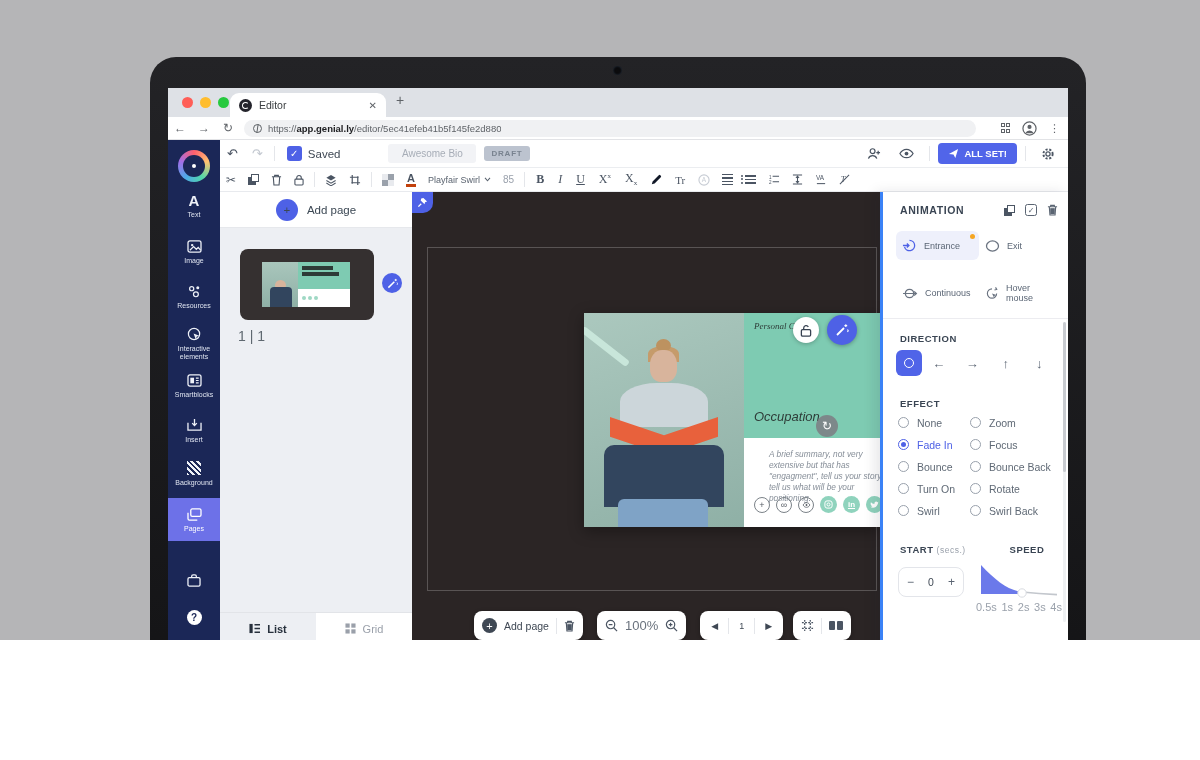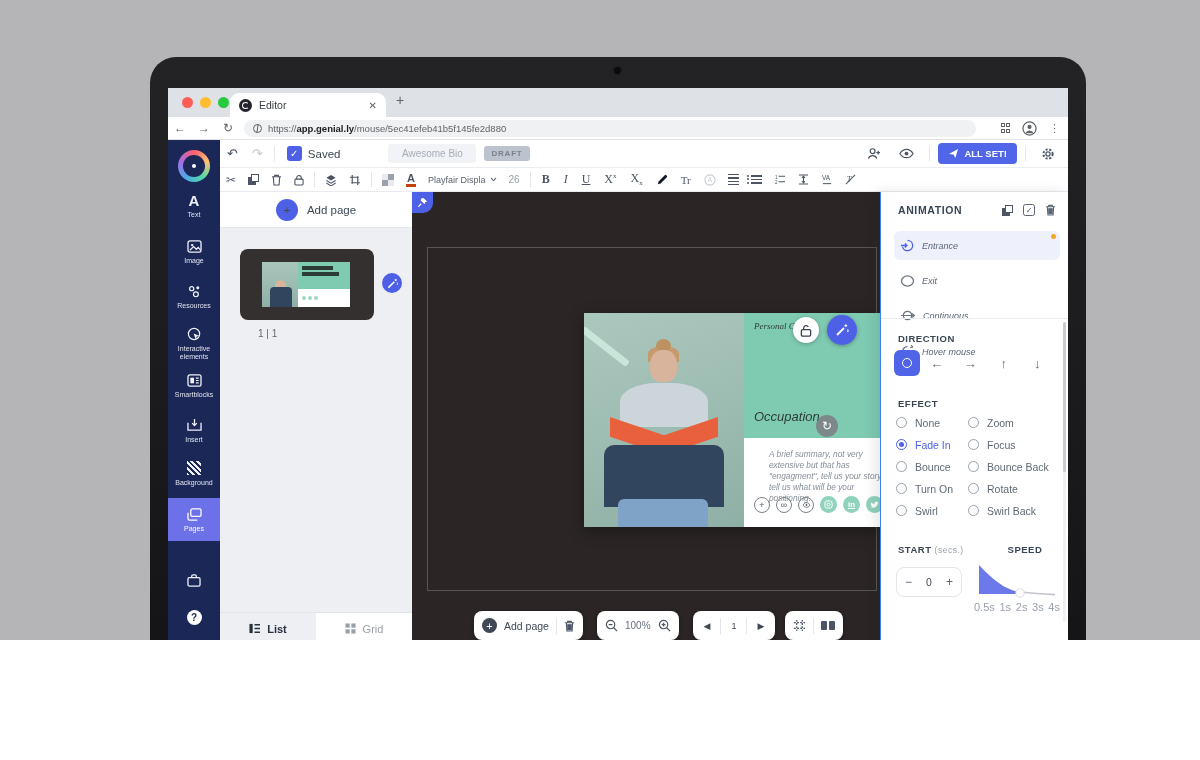--- a/index.html
+++ b/index.html
@@ -110,21 +110,21 @@
   .mini-photo::after { content:''; position:absolute; left:8px; bottom:0; width:22px; height:20px; background:#32455e; border-radius:4px 4px 0 0; }
   .mini-photo::before { content:''; position:absolute; left:13px; bottom:16px; width:11px; height:11px; background:#d8b49c; border-radius:50%; }
   .mini-right { flex:1; display:flex; flex-direction:column; }
   .mini-green { height:27px; background:#7ecbb2; padding:4px 4px 0; }
   .mini-green i { display:block; height:4px; background:#2d3b37; margin-bottom:2px; width:70%; }
   .mini-green i+i { width:85%; }
   .mini-white { flex:1; display:flex; align-items:center; gap:2px; padding:0 4px; }
   .mini-white i { width:4px; height:4px; border-radius:50%; background:#9fd8c4; }
   .wandbtn { position:absolute; left:162px; top:81px; width:20px; height:20px; border-radius:50%; background:#4e61e6;
              display:flex; align-items:center; justify-content:center; }
-  .counter { position:absolute; left:18px; top:136px; font-size:10px; color:#5f6870;margin-left:20px; }
+  .counter { position:absolute; left:18px; top:136px; font-size:14px; color:#5f6870; }
   .ptabs { position:absolute; left:0; top:420px; width:192px; height:32px; display:flex; border-top:1px solid #e2e4e8; }
   .ptab { flex:1; display:flex; align-items:center; justify-content:center; gap:7px; font-size:11px; }
   .ptab.on { background:#edeff3; color:#27303c; font-weight:bold; }
   .ptab.off { background:#fff; color:#9aa0aa; }
   .pages-bottom { position:absolute; left:0; top:452px; width:192px; height:14px; background:#fff; }
 
   
   .canvas { position:absolute; left:244px; top:52px; width:468px; height:466px; background:#2b2525; overflow:hidden; }
   .corner-badge { position:absolute; left:0; top:0; width:21px; height:21px; background:#4e61e6;
                   border-radius:0 0 10px 0; display:flex; align-items:center; justify-content:center; }
@@ -164,34 +164,34 @@
   .bluebtn { position:absolute; left:243px; top:2px; width:30px; height:30px; border-radius:50%; background:#4e61e6;
              box-shadow:0 1px 4px rgba(0,0,0,.3); display:flex; align-items:center; justify-content:center; z-index:3; }
 
   .pillrow { position:absolute; left:0; top:419px; width:468px; display:flex; }
   .pill { background:#fff; border-radius:8px; height:29px; display:flex; align-items:center; box-shadow:0 1px 4px rgba(0,0,0,.3);
           padding:0 8px; gap:7px; }
   .pill .sep { width:1px; height:16px; background:#e4e6ea; }
   .pill-label { font-size:10.5px; color:#3f4854; }
   .dark-plus { width:15px; height:15px; border-radius:50%; background:#3f4854; color:#fff; font-size:11px;
                display:flex; align-items:center; justify-content:center; }
-  .zoomtxt { font-size:10px; color:#6a727d; }
+  .zoomtxt { font-size:13px; color:#6a727d; }
   .navgl { font-size:9px; color:#3f4854; padding:0 3px; }
   .panes { display:flex; gap:2px; }
   .panes i { width:6px; height:9px; background:#4b5563; border-radius:1px; }
 
   
   .rpanel { position:absolute; left:712px; top:52px; width:188px; height:466px; background:#fff;
-            border-left:1px solid #3b82f6; box-shadow:-5px 0 12px rgba(20,20,40,.10); }
+            border-left:3px solid #3b82f6; box-shadow:-5px 0 12px rgba(20,20,40,.10); }
   .r-title-row { position:absolute; left:17px; top:12px; width:158px; display:flex; align-items:center; }
   .r-title { font-size:10.5px; font-weight:bold; letter-spacing:.6px; color:#3a4553; }
   .r-title-ics { margin-left:auto; display:flex; gap:10px; color:#5a6472; align-items:center; }
   .sel-check { width:12px; height:12px; border:1.3px solid #5a6472; border-radius:2.5px; font-size:8px;
                display:flex; align-items:center; justify-content:center; color:#5a6472; }
-  .anim-tabs { position:absolute; left:13px; top:39px; width:166px; display:grid; grid-template-columns:1fr; row-gap:8px;font-style:italic; }
+  .anim-tabs { position:absolute; left:13px; top:39px; width:166px; display:grid; grid-template-columns:1fr 1fr; row-gap:16px; }
   .atab { display:flex; align-items:center; gap:7px; font-size:9px; color:#5b6675; padding:7px 6px; position:relative; }
   .atab.sel { background:#eef0fb; border-radius:6px; }
   .atab .dot { position:absolute; right:4px; top:3px; width:5px; height:5px; border-radius:50%; background:#f5a623; }
   .rdiv { position:absolute; left:0; top:126px; width:188px; height:1px; background:#ececf0; }
   .r-label { font-size:9.5px; font-weight:bold; letter-spacing:.5px; color:#3a4553; }
   .dir-label { position:absolute; left:17px; top:141px; }
   .dir-row { position:absolute; left:13px; top:158px; width:160px; display:flex; align-items:center; gap:0; }
   .dirbox { width:26px; height:26px; border-radius:6px; background:#5064e8; display:flex; align-items:center; justify-content:center; }
   .dirbox i { width:10px; height:10px; border:1.7px solid #fff; border-radius:50%; }
   .dir-ar { flex:1; text-align:center; color:#5a6472; font-size:13px; }
@@ -240,21 +240,21 @@
         </div>
         <div class="newtab">+</div>
       </div>
 
       <div class="urlbar">
         <span class="nav-ic">←</span>
         <span class="nav-ic">→</span>
         <span class="nav-ic">↻</span>
         <div class="urlpill">
           <span class="globe"></span>
-          <span class="url-text"><span>https://</span><b>app.genial.ly</b><span>/mouse/5ec41efeb41b5f145fe2d880</span></span>
+          <span class="url-text"><span>https://</span><b>app.genial.ly</b><span>/editor/5ec41efeb41b5f145fe2d880</span></span>
         </div>
         <div class="chrome-right">
           <span class="apps-ic">
               <i></i>
               <i></i>
               <i></i>
               <i></i>
             </span>
           <svg width="15" height="15" viewBox="0 0 16 16">
               <circle cx="8" cy="8" r="7" fill="none" stroke="#5f6368" stroke-width="1.3"></circle>
@@ -422,26 +422,26 @@
               </svg>
             </span>
           <span class="vdiv"></span>
           <span class="f-ic">
               <span class="checker"></span>
             </span>
           <span class="f-ic">
               <span class="colorA">A</span>
             </span>
           <span class="fontdd">
-              <span>Playfair Displa</span>
+              <span>Playfair Swirl</span>
               <svg width="7" height="5" viewBox="0 0 8 6">
                 <path d="M1 1l3 3.5L7 1" fill="none" stroke="#5b6470" stroke-width="1.3"></path>
               </svg>
             </span>
-          <span class="fsize">26</span>
+          <span class="fsize">85</span>
           <span class="vdiv"></span>
           <span class="f-letter" style="font-weight:bold">B</span>
           <span class="f-letter" style="font-style:italic">I</span>
           <span class="f-letter" style="text-decoration:underline">U</span>
           <span class="f-letter"><span>X</span><sup style="font-size:7px">x</sup></span>
           <span class="f-letter"><span>X</span><sub style="font-size:7px">x</sub></span>
           <span class="f-ic">
               <svg width="12" height="12" viewBox="0 0 13 13">
                 <path d="M2 11l.8-3L9.5 1.3a1.2 1.2 0 0 1 1.7 0l.5.5a1.2 1.2 0 0 1 0 1.7L5 10.2z" fill="#111827"></path>
               </svg>

